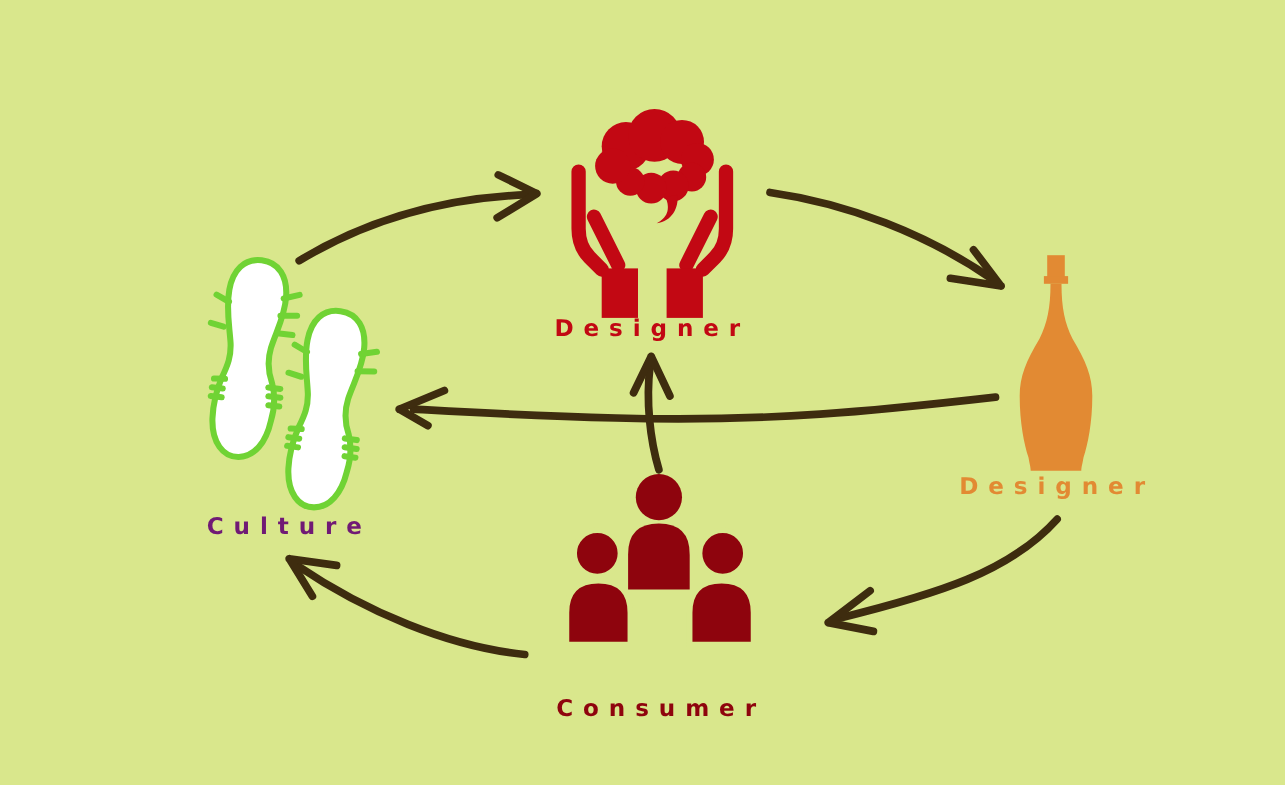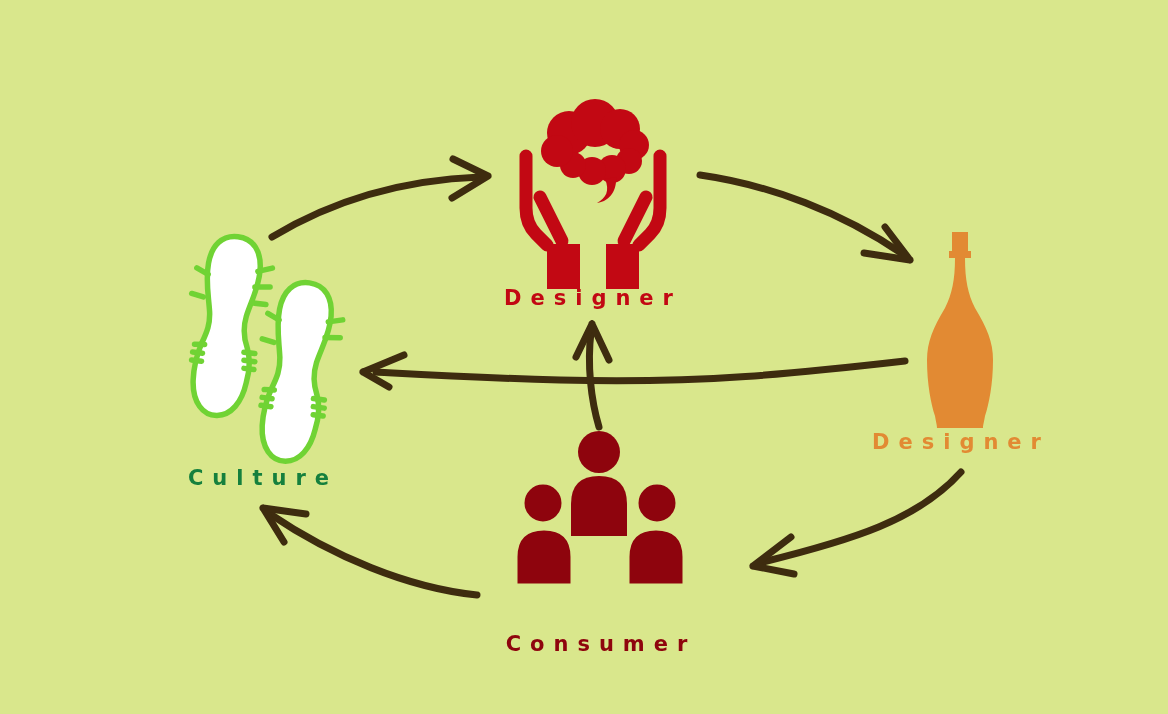--- a/index.html
+++ b/index.html
@@ -10,21 +10,21 @@
   }
   .abs{position:absolute;}
   .node-label{
     position:absolute;width:220px;text-align:center;
     font-weight:bold;font-size:21px;letter-spacing:9px;line-height:1;
     white-space:nowrap;
   }
   .lbl-designer{color:#c20813;}
   .lbl-products{color:#e28a33;}
   .lbl-consumer{color:#8e040d;}
-  .lbl-culture{color:#15803d;}
+  .lbl-culture{color:#701a75;}
   svg{display:block;overflow:visible;}
   .arrow{stroke:#3e2c0f;stroke-width:7;fill:none;stroke-linecap:round;stroke-linejoin:round;}
   .red{fill:#c20813;}
   .redstroke{stroke:#c20813;stroke-width:13;stroke-linecap:round;fill:none;}
   .maroon{fill:#8e040d;}
   .sep{stroke:#d9e78c;stroke-width:5;}
   .orange{fill:#e28a33;}
   .foot{fill:#ffffff;stroke:#70d334;stroke-width:5.5;stroke-linejoin:round;}
   .foottick{stroke:#70d334;stroke-width:5.5;stroke-linecap:round;fill:none;}
 </style>

